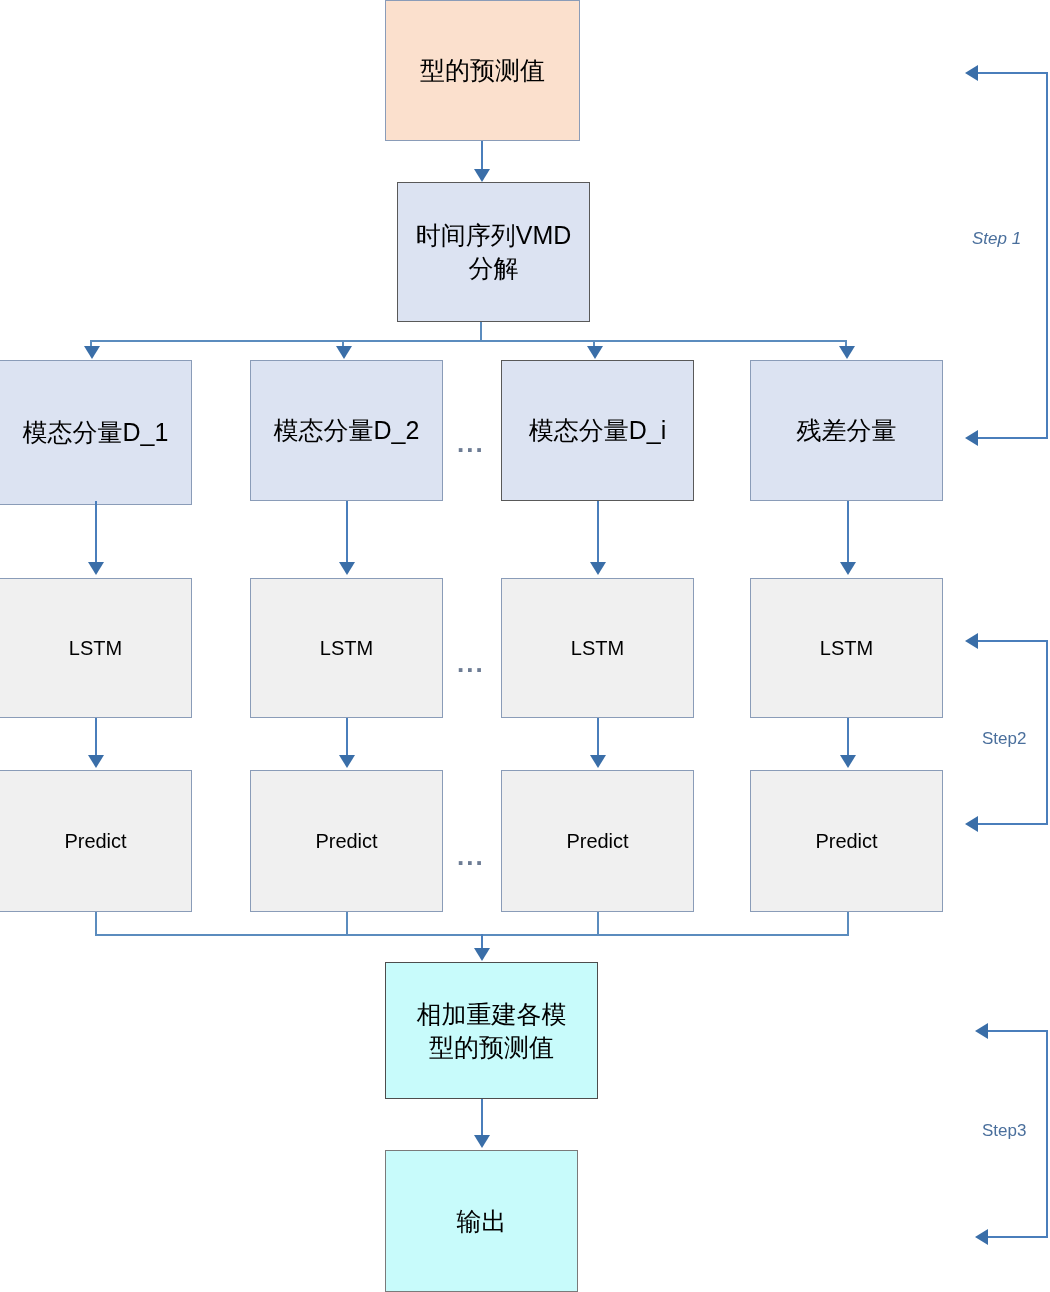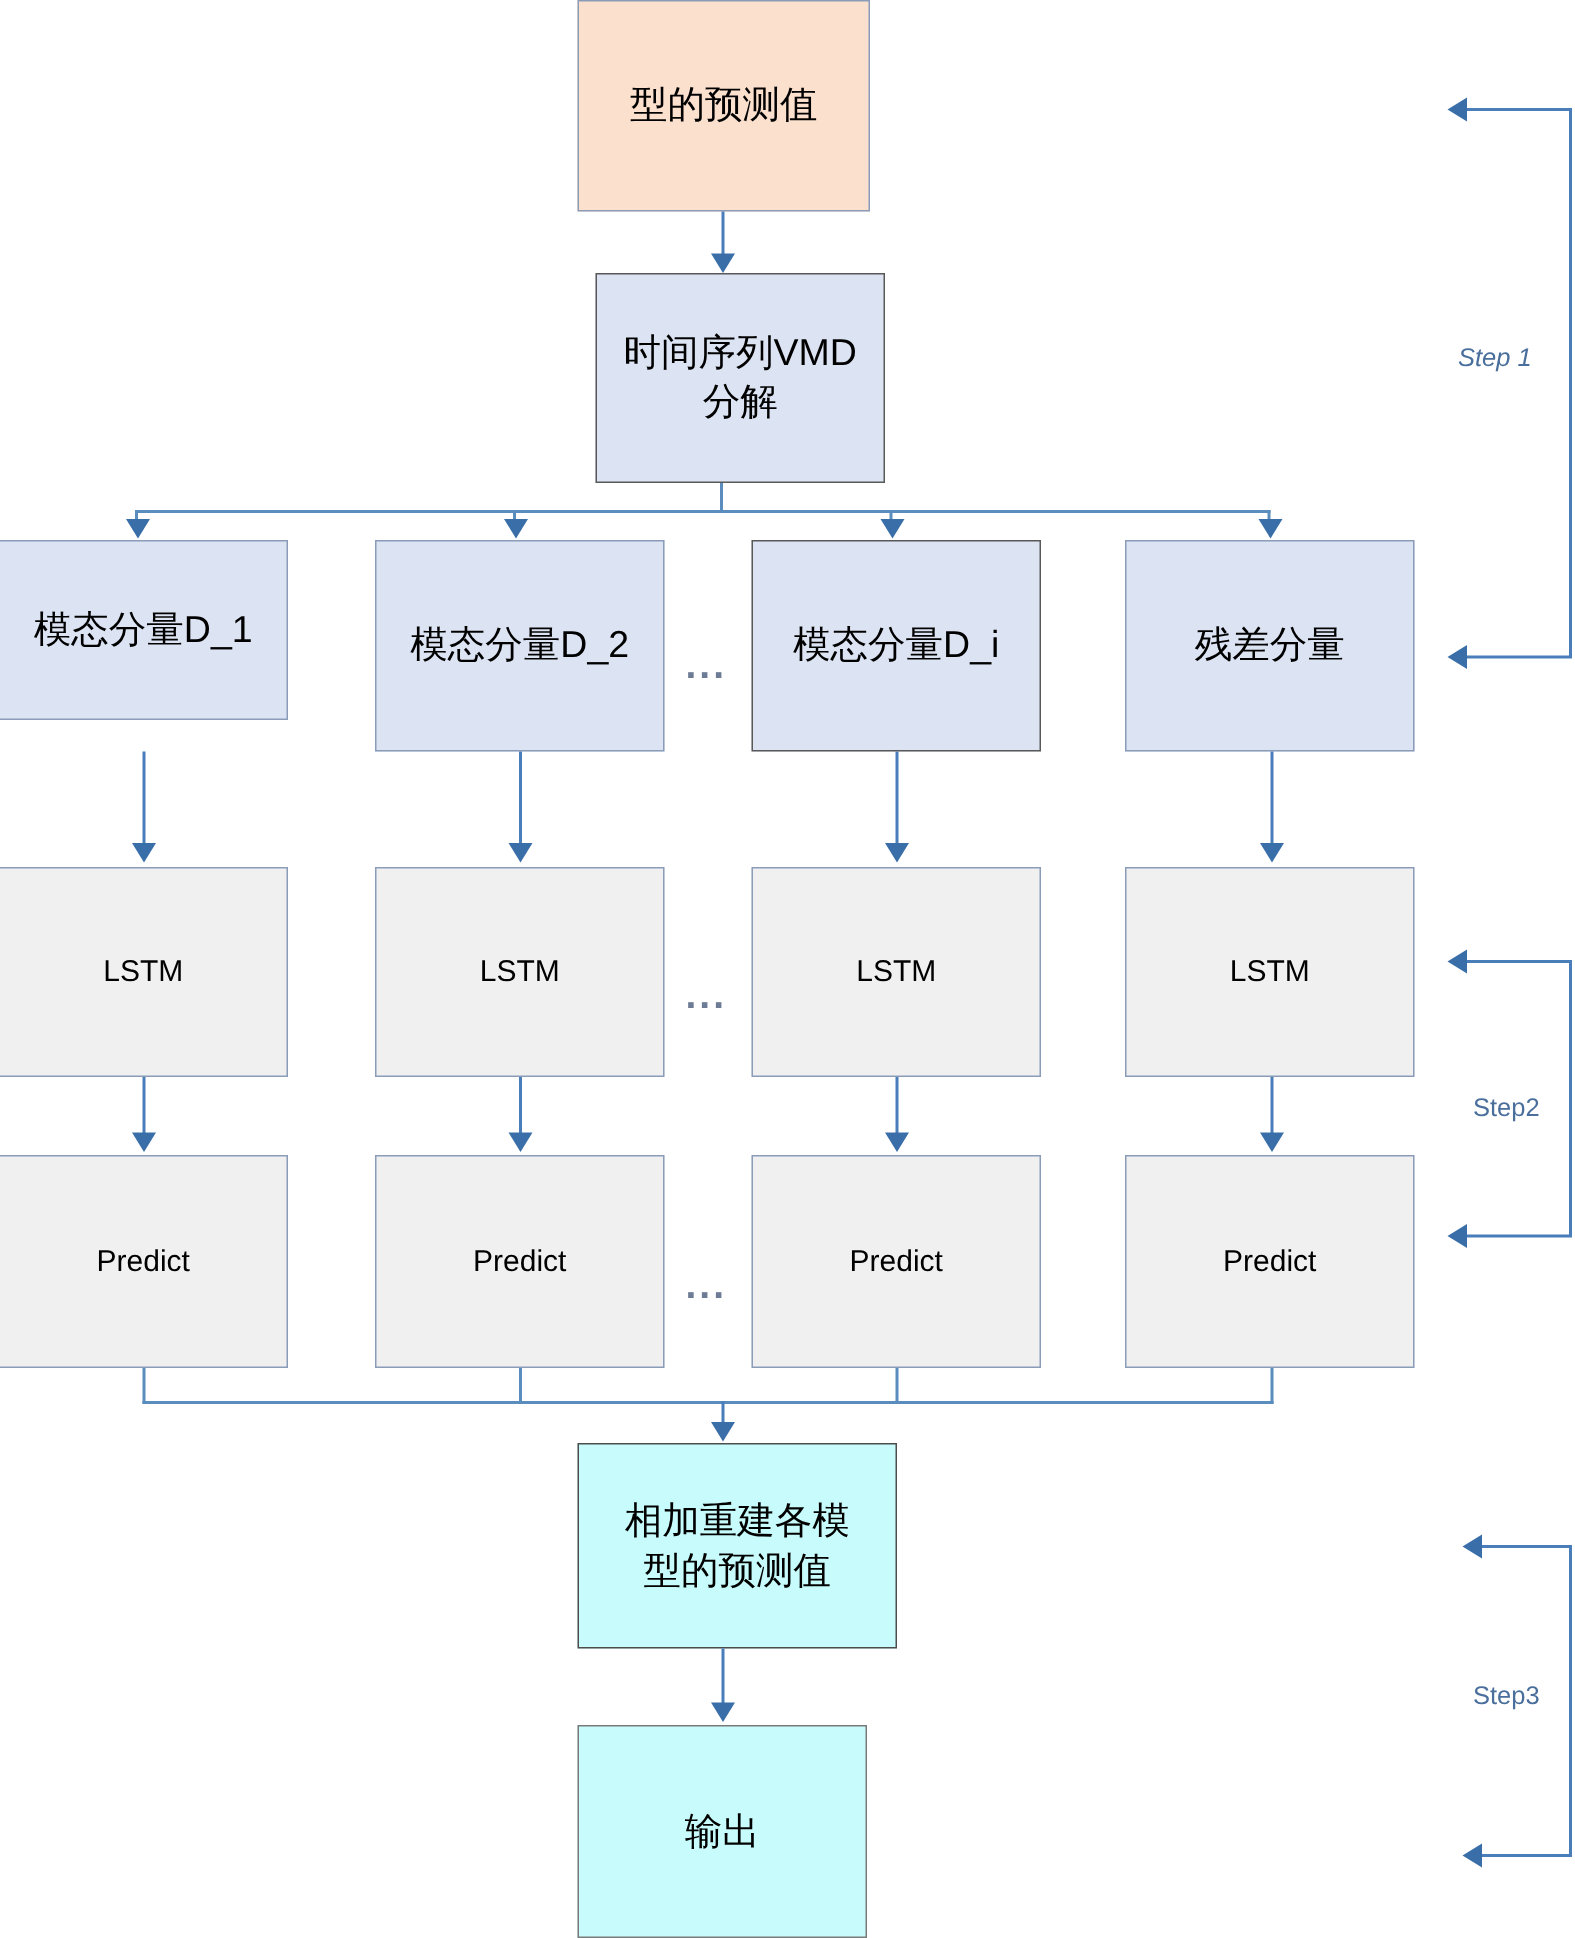--- a/index.html
+++ b/index.html
@@ -145,21 +145,21 @@
 
   <div class="vline-t" style="left:342px; top:340px; height:14px;"></div>
   <div class="arrow-down" style="left:336px; top:346px;"></div>
 
   <div class="vline-t" style="left:593px; top:340px; height:14px;"></div>
   <div class="arrow-down" style="left:587px; top:346px;"></div>
 
   <div class="vline-t" style="left:845px; top:340px; height:14px;"></div>
   <div class="arrow-down" style="left:839px; top:346px;"></div>
 
-  <div class="node n-comp" style="left:-1px; top:360px; width:193px; height:120px;">模态分量D_1</div>
+  <div class="node n-comp" style="left:-1px; top:360px; width:193px; height:145px;">模态分量D_1</div>
   <div class="node n-comp" style="left:250px; top:360px; width:193px; height:141px;">模态分量D_2</div>
   <div class="node n-comp-strong" style="left:501px; top:360px; width:193px; height:141px;">模态分量D_i</div>
   <div class="node n-comp" style="left:750px; top:360px; width:193px; height:141px;">残差分量</div>
 
   <div class="ellipsis" style="left:457px; top:430px;">...</div>
 
   <div class="vline" style="left:95px;  top:501px; height:63px;"></div>
   <div class="arrow-down" style="left:88px;  top:562px;"></div>
   <div class="vline" style="left:346px; top:501px; height:63px;"></div>
   <div class="arrow-down" style="left:339px; top:562px;"></div>

